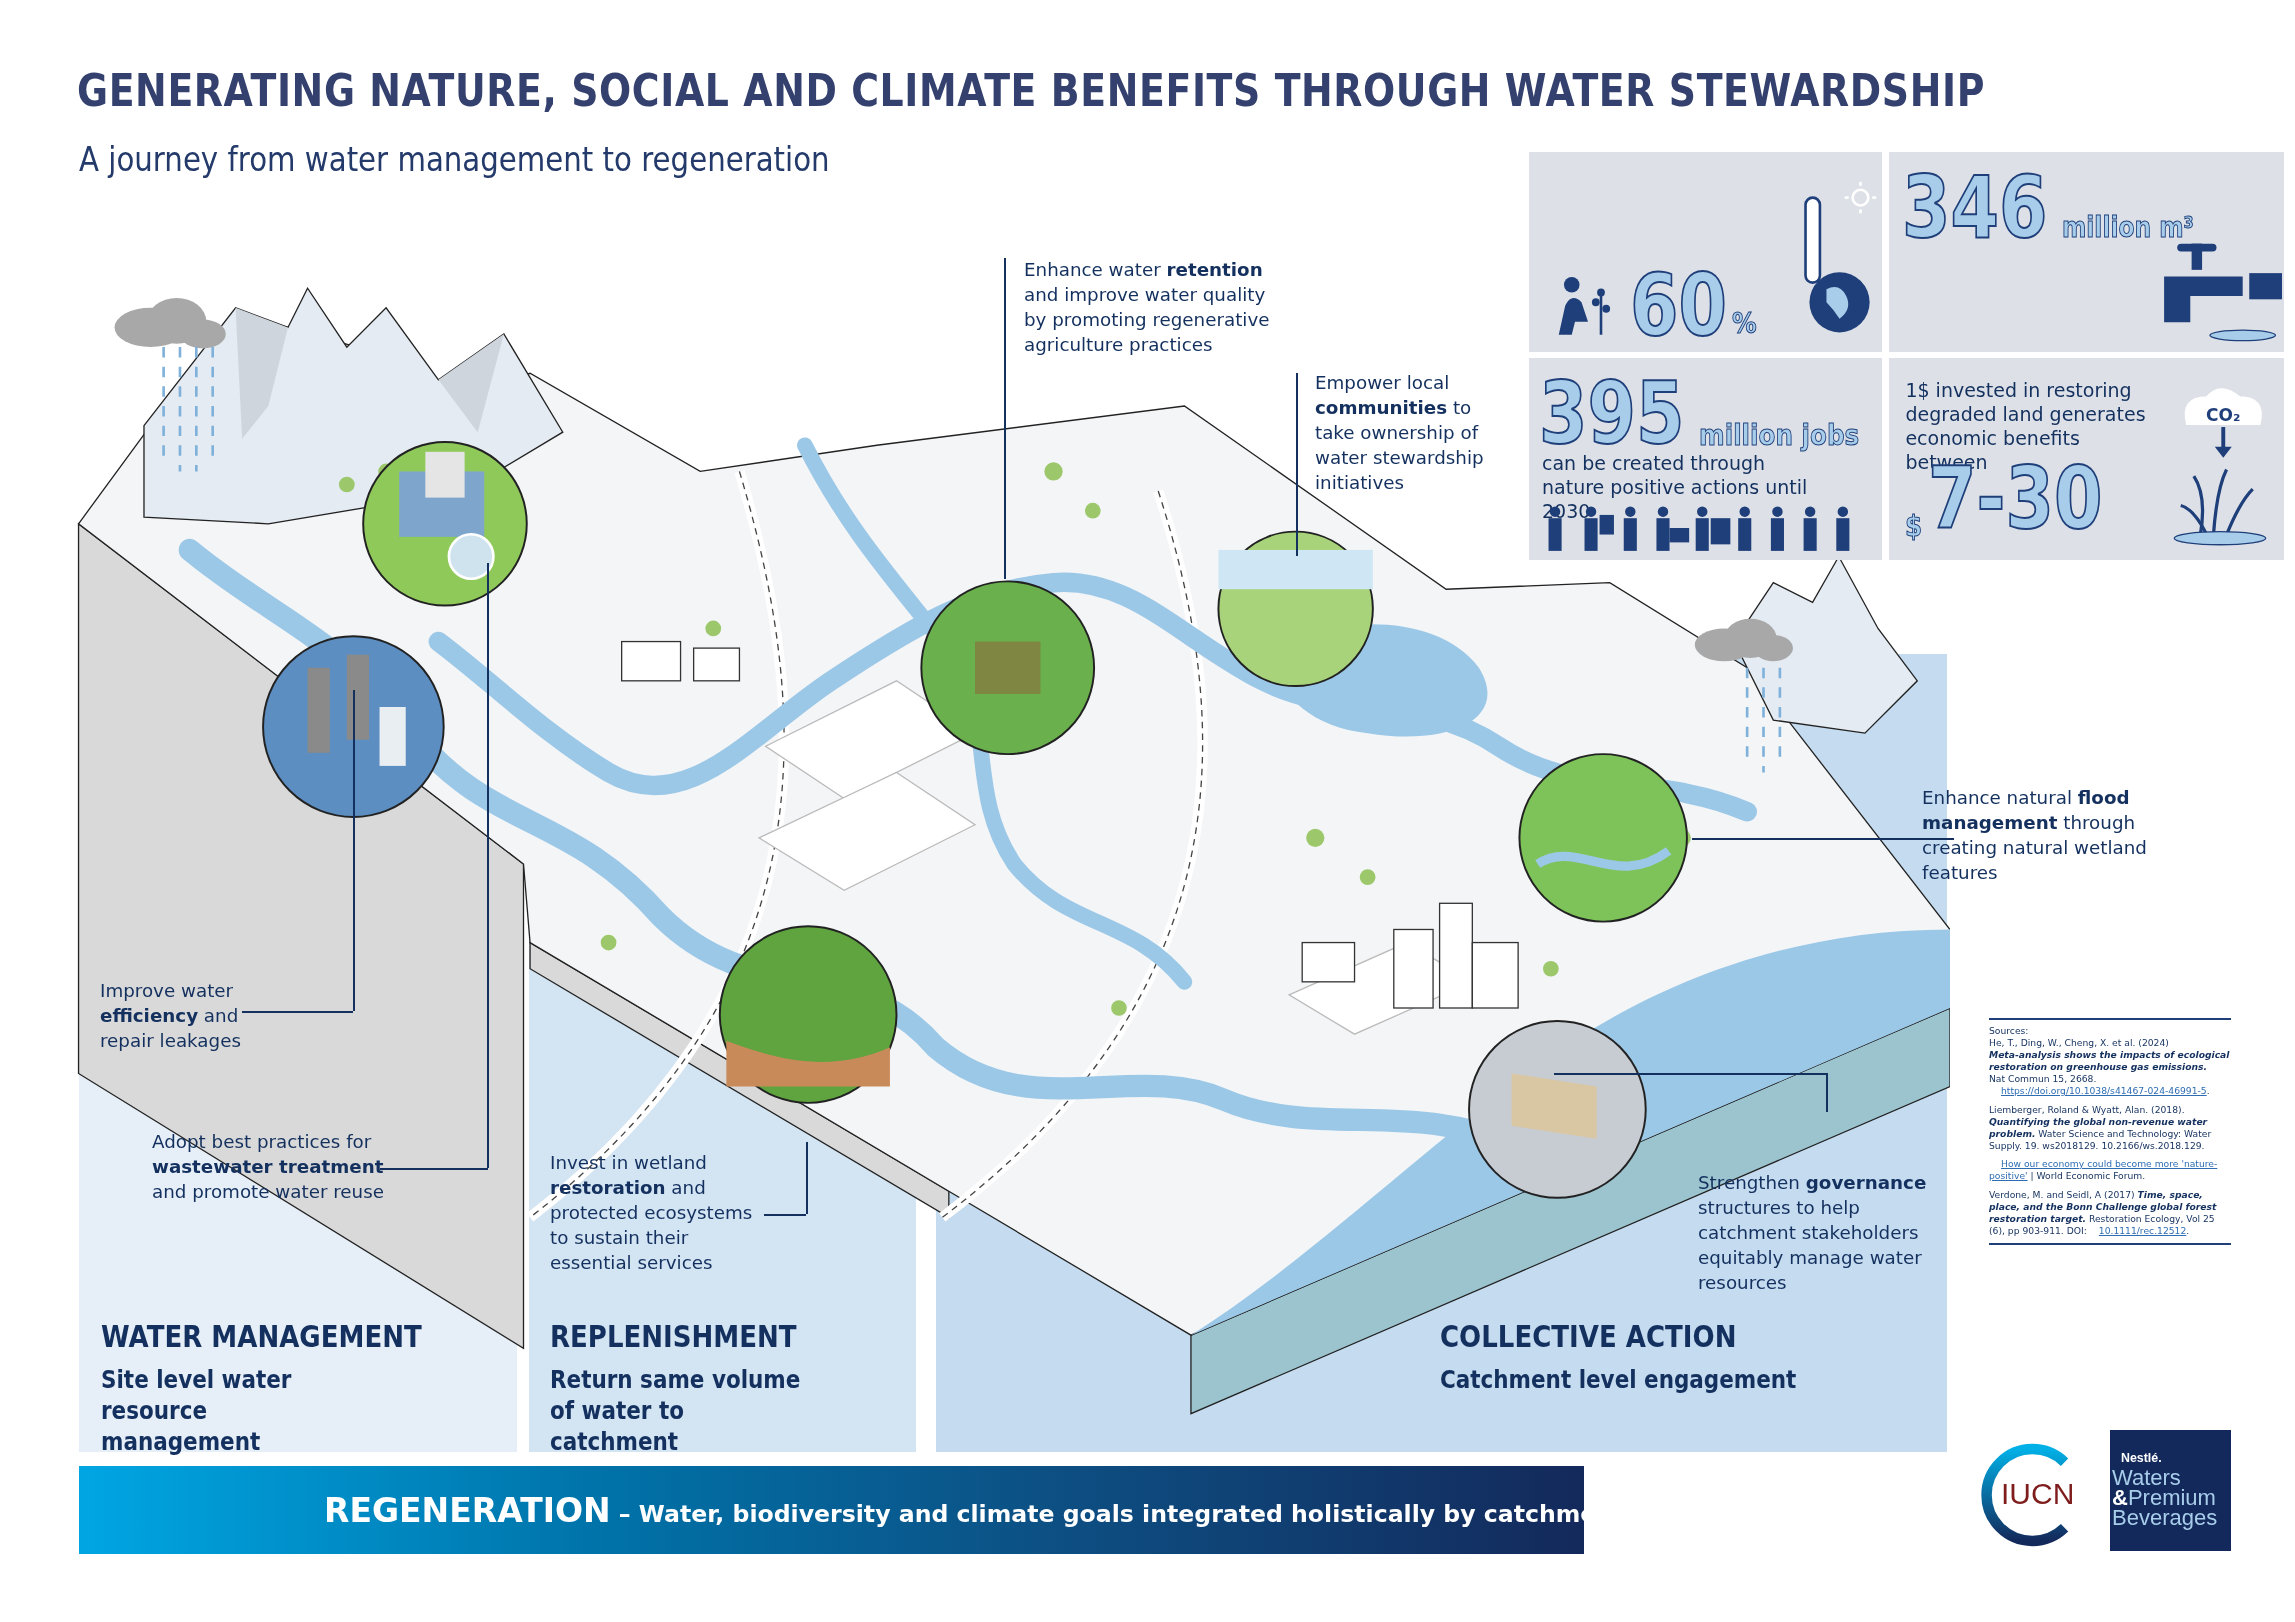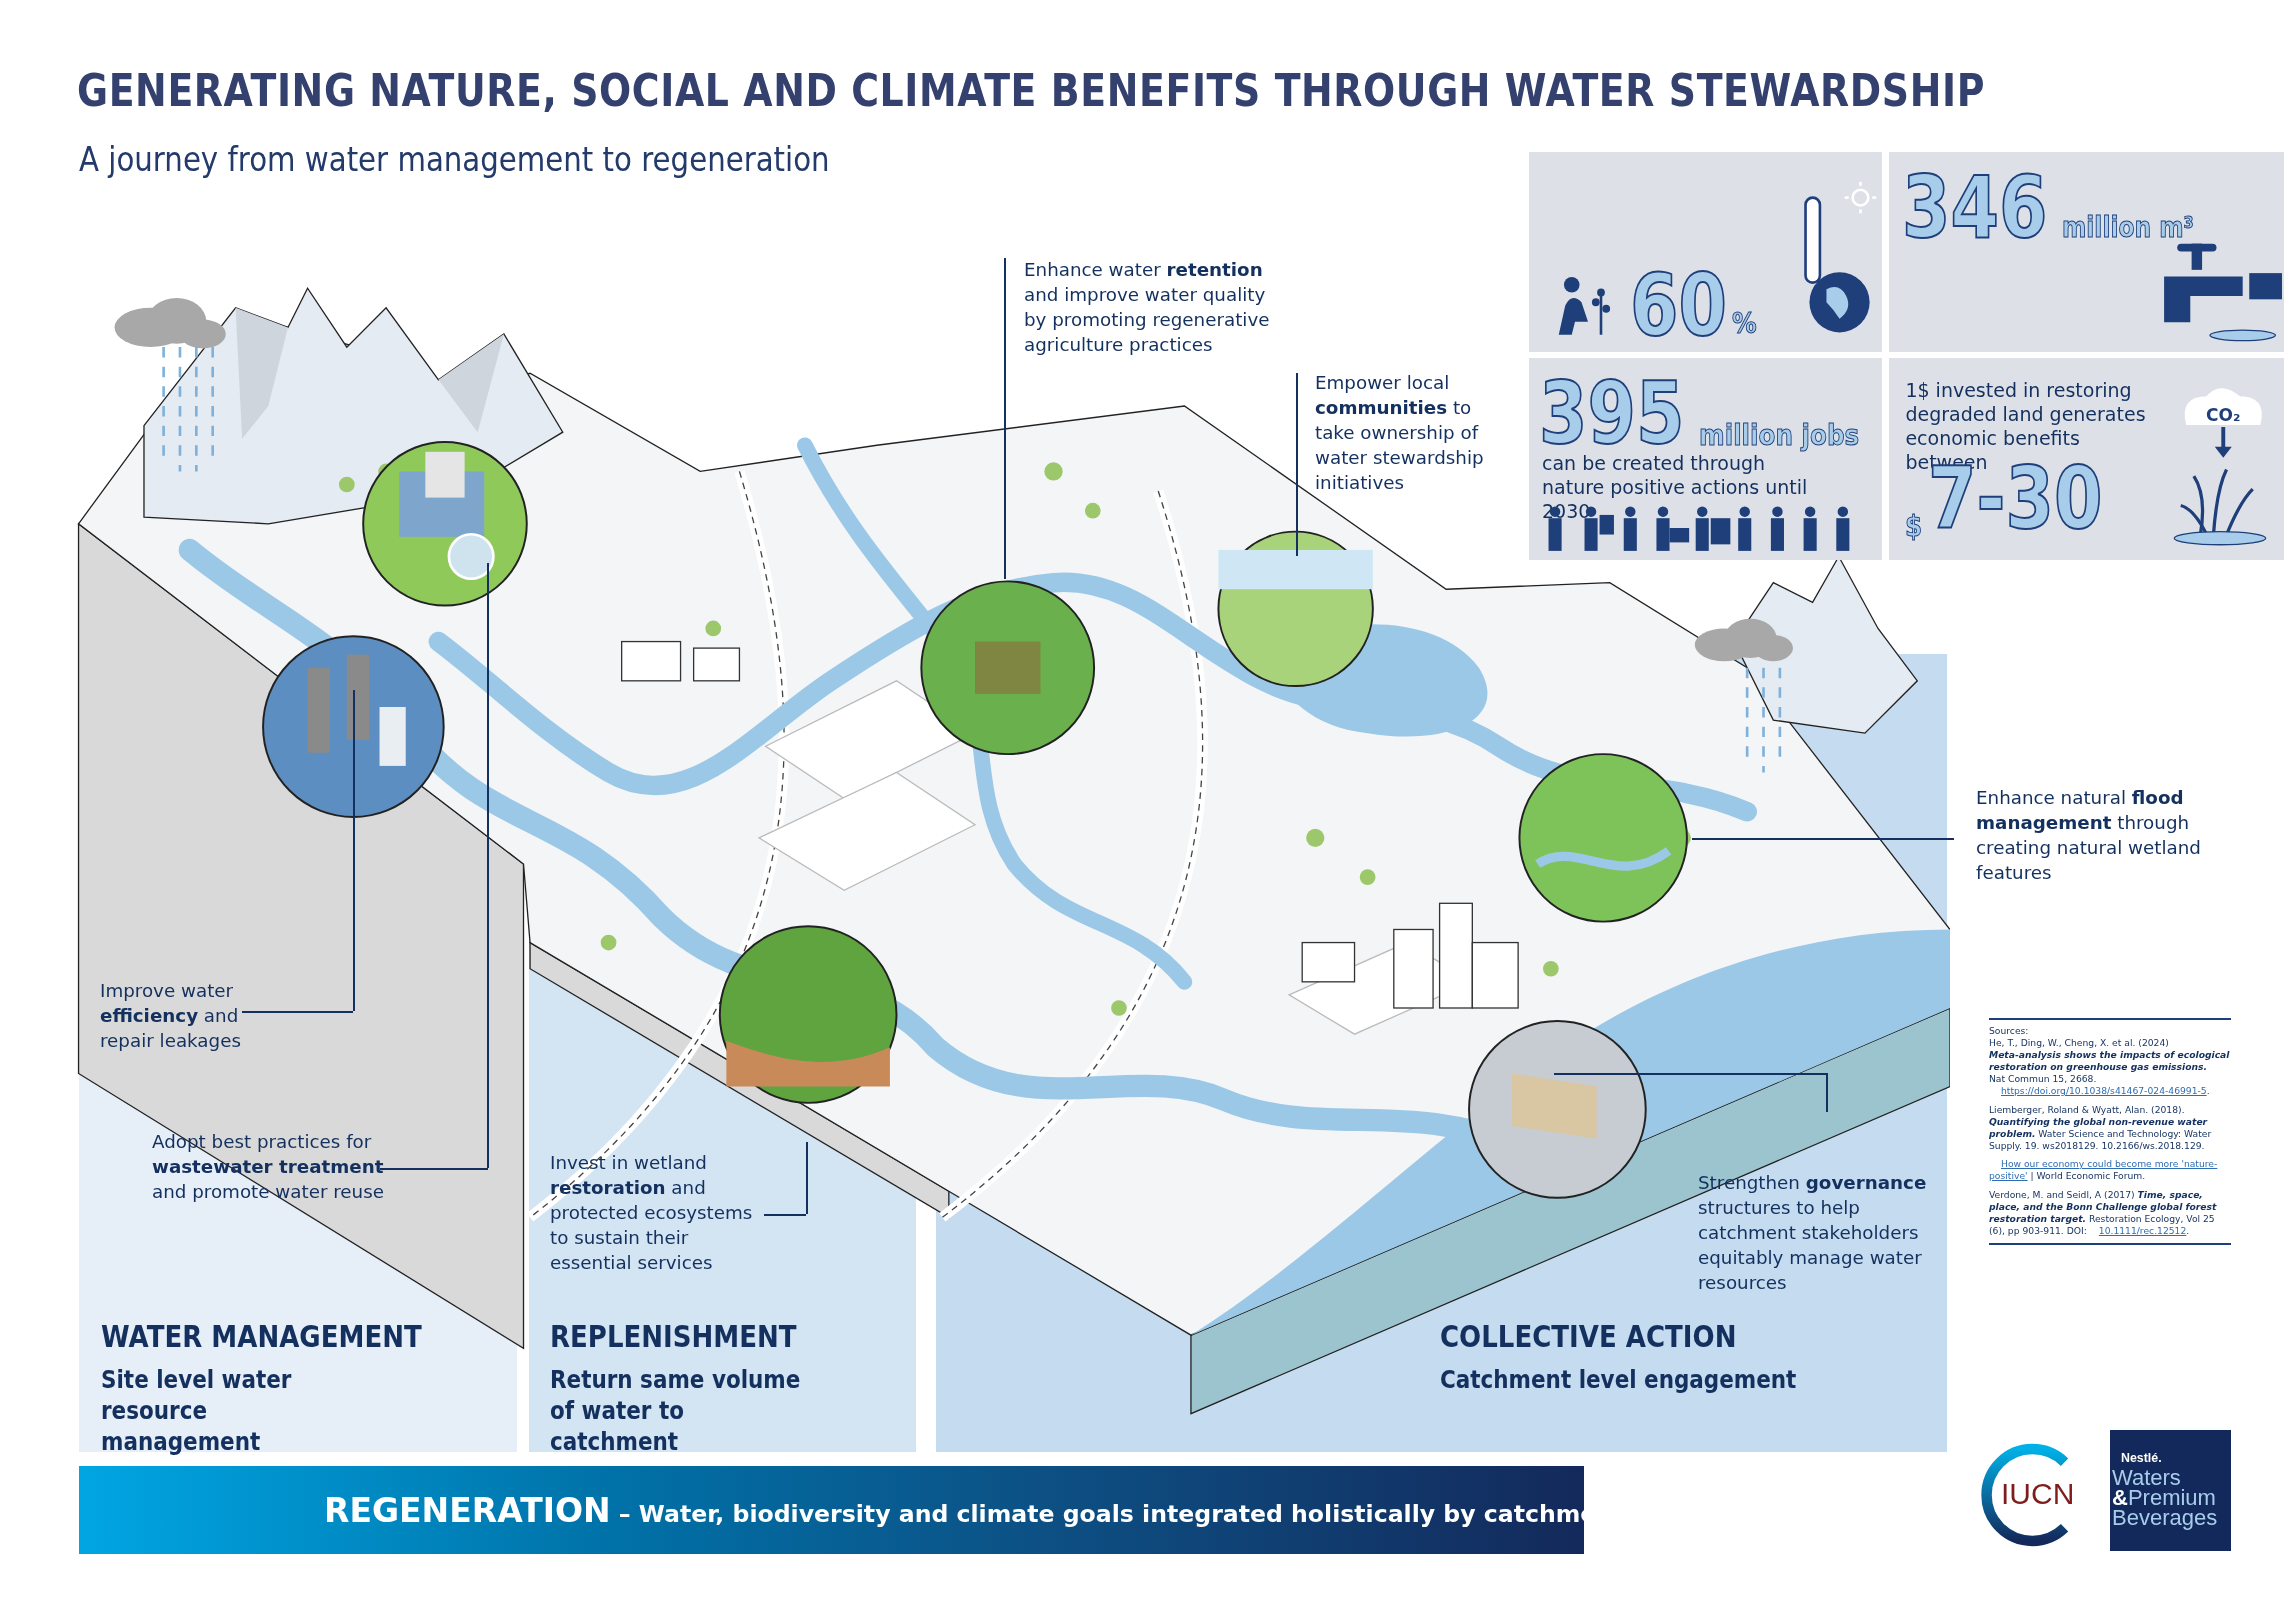--- a/index.html
+++ b/index.html
@@ -205,21 +205,21 @@
 </div>
 <div class="callout" style="left:550px; top:1150px; width:216px;">
   <span>Invest in wetland </span><b>restoration</b><span> and protected ecosystems to sustain their essential services</span>
 </div>
 <div class="callout" style="left:1024px; top:257px; width:262px;">
   <span>Enhance water </span><b>retention</b><span> and improve water quality by promoting regenerative agriculture practices</span>
 </div>
 <div class="callout" style="left:1315px; top:370px; width:183px;">
   <span>Empower local </span><b>communities</b><span> to take ownership of water stewardship initiatives</span>
 </div>
-<div class="callout" style="left:1976px; top:785px; width:229px;">
+<div class="callout" style="left:1922px; top:785px; width:229px;">
   <span>Enhance natural </span><b>flood management</b><span> through creating natural wetland features</span>
 </div>
 <div class="callout" style="left:1698px; top:1170px; width:242px;">
   <span>Strengthen </span><b>governance</b><span> structures to help catchment stakeholders equitably manage water resources</span>
 </div>
 
 <div class="stat" style="left:1529px; top:152px; width:353px; height:200px;">
   <svg style="position:absolute; left:19.6px; top:121px;" width="65" height="65" viewBox="0 0 100 100">
     <circle cx="35" cy="18" r="12" fill="#1f3f7a"></circle>
       <path d="M15,95 L25,50 Q35,30 50,45 L60,75 L40,75 L35,95 Z" fill="#1f3f7a"></path>

